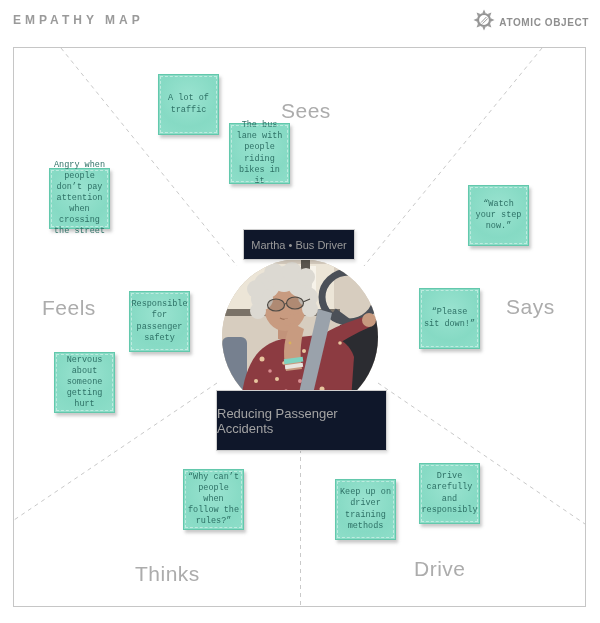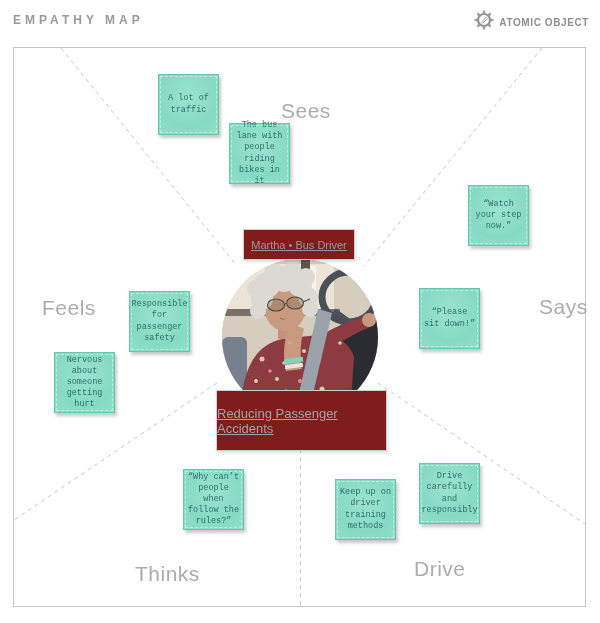--- a/index.html
+++ b/index.html
@@ -29,23 +29,23 @@
         box-shadow:2px 3px 3px rgba(135,135,135,0.45);
         display:flex;align-items:center;justify-content:center;text-align:center;
         color:#2e7166;font-size:8.5px;line-height:1.3;padding:2px;font-family:Liberation Mono, monospace;}
   .note::after{content:"";position:absolute;inset:1px;border:1px dashed rgba(255,255,255,0.45);
         pointer-events:none;}
 
   
   .photo-circle{position:absolute;left:222px;top:259px;width:156px;height:156px;
         border-radius:50%;overflow:hidden;z-index:3;background:#d7cdbf;}
   .photo-circle svg{display:block;}
-  .wbox{position:absolute;background:#7f1d1d;border:1px solid #cfcfcf;box-sizing:border-box;
+  .wbox{position:absolute;background:#0f172a;border:1px solid #cfcfcf;box-sizing:border-box;
         display:flex;align-items:center;justify-content:center;z-index:5;
-        box-shadow:1px 2px 3px rgba(0,0,0,0.13);text-decoration:underline;}
+        box-shadow:1px 2px 3px rgba(0,0,0,0.13);}
   .persona-box{left:243px;top:229px;width:112px;height:31px;font-size:11px;color:#999999;}
   .goal-box{left:216px;top:390px;width:171px;height:61px;font-size:13px;color:#a3a3a3;}
 </style>
 </head>
 <body>
 
 <div class="page">
 
   <div class="app-title">EMPATHY MAP</div>
   <div class="brand">
@@ -75,26 +75,27 @@
       <line x1="61" y1="48" x2="237" y2="266"></line>
       <line x1="542" y1="48" x2="364" y2="266"></line>
       <line x1="217" y1="383" x2="14" y2="520"></line>
       <line x1="378" y1="383" x2="585" y2="524"></line>
       <line x1="300.5" y1="441" x2="300.5" y2="606"></line>
     </g>
   </svg>
 
   <div class="qlabel" style="left:281px;top:74px;margin-top:25px;">Sees</div>
   <div class="qlabel" style="left:42px;top:296px;">Feels</div>
-  <div class="qlabel" style="left:539px;top:295px;text-align:center;">Says</div>
+  <div class="qlabel" style="left:506px;top:295px;text-align:center;">Says</div>
   <div class="qlabel" style="left:135px;top:555px;margin-top:7px;">Thinks</div>
   <div class="qlabel" style="left:414px;top:557px;">Drive</div>
 
   <div class="note" style="left:158px;top:74px;">A lot of traffic</div>
   <div class="note" style="left:229px;top:123px;">The bus lane with people riding bikes in it</div>
+  <div class="note" style="left:49px;top:168px;">Angry when people don’t pay attention when crossing the street</div>
   <div class="note" style="left:468px;top:185px;">“Watch your step now.”</div>
   <div class="note" style="left:129px;top:291px;">Responsible for passenger safety</div>
   <div class="note" style="left:419px;top:288px;">“Please sit down!”</div>
   <div class="note" style="left:54px;top:352px;">Nervous about someone getting hurt</div>
   <div class="note" style="left:183px;top:469px;">“Why can’t people when follow the rules?”</div>
   <div class="note" style="left:335px;top:479px;">Keep up on driver training methods</div>
   <div class="note" style="left:419px;top:463px;">Drive carefully and responsibly</div>
 
   <div class="photo-circle">
     <svg width="156" height="156" viewBox="0 0 156 156">

